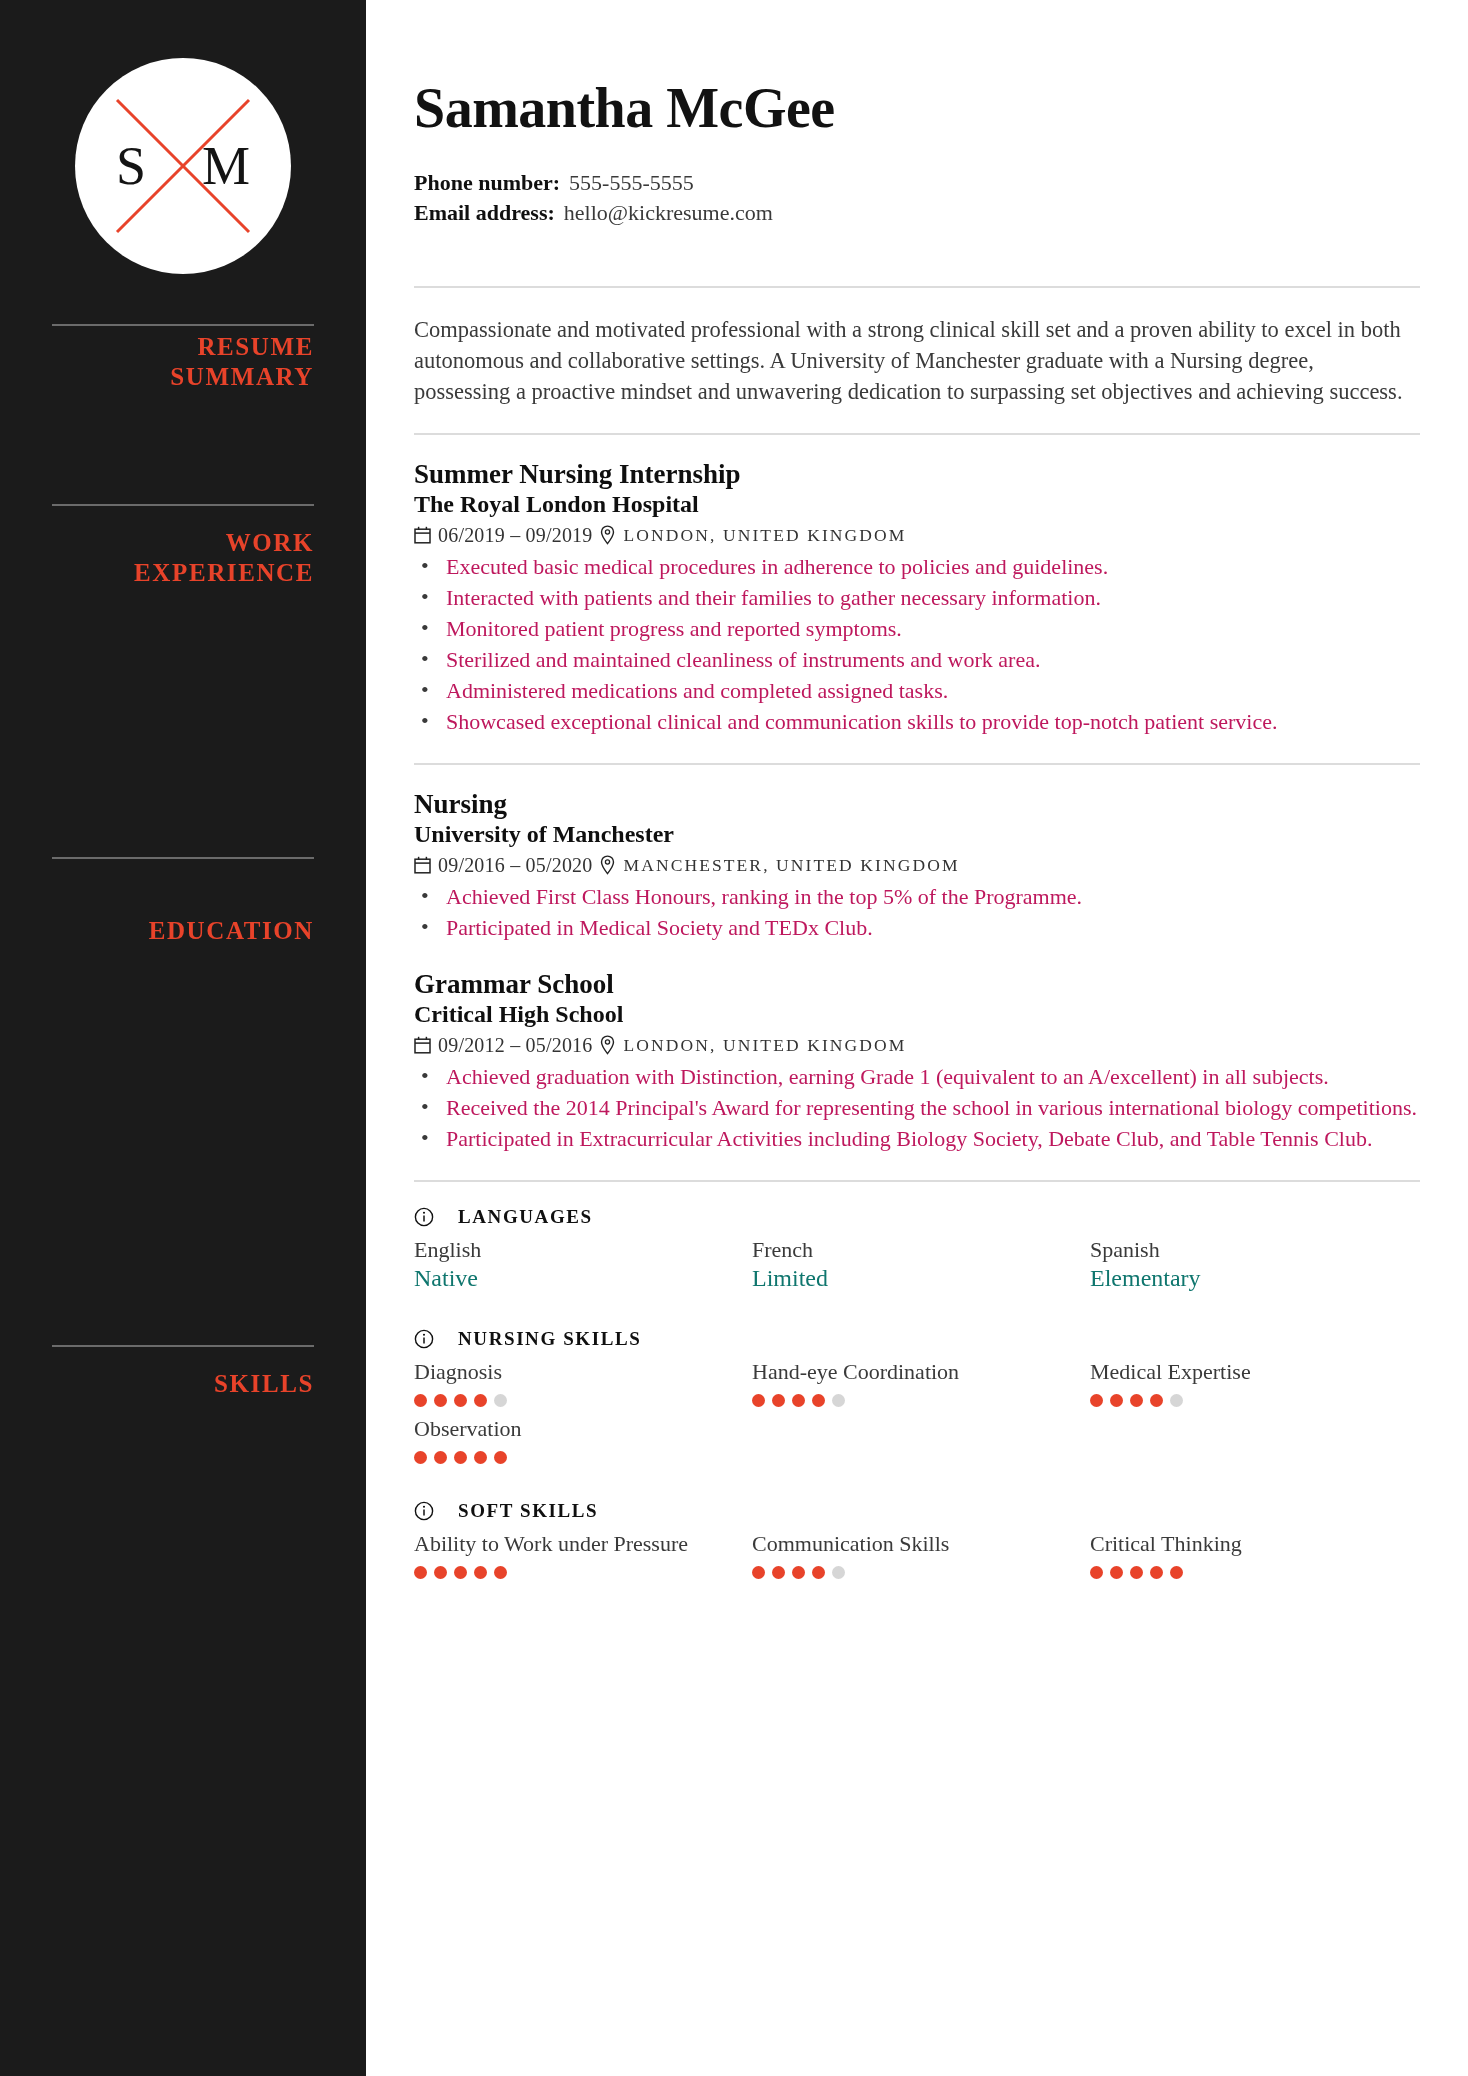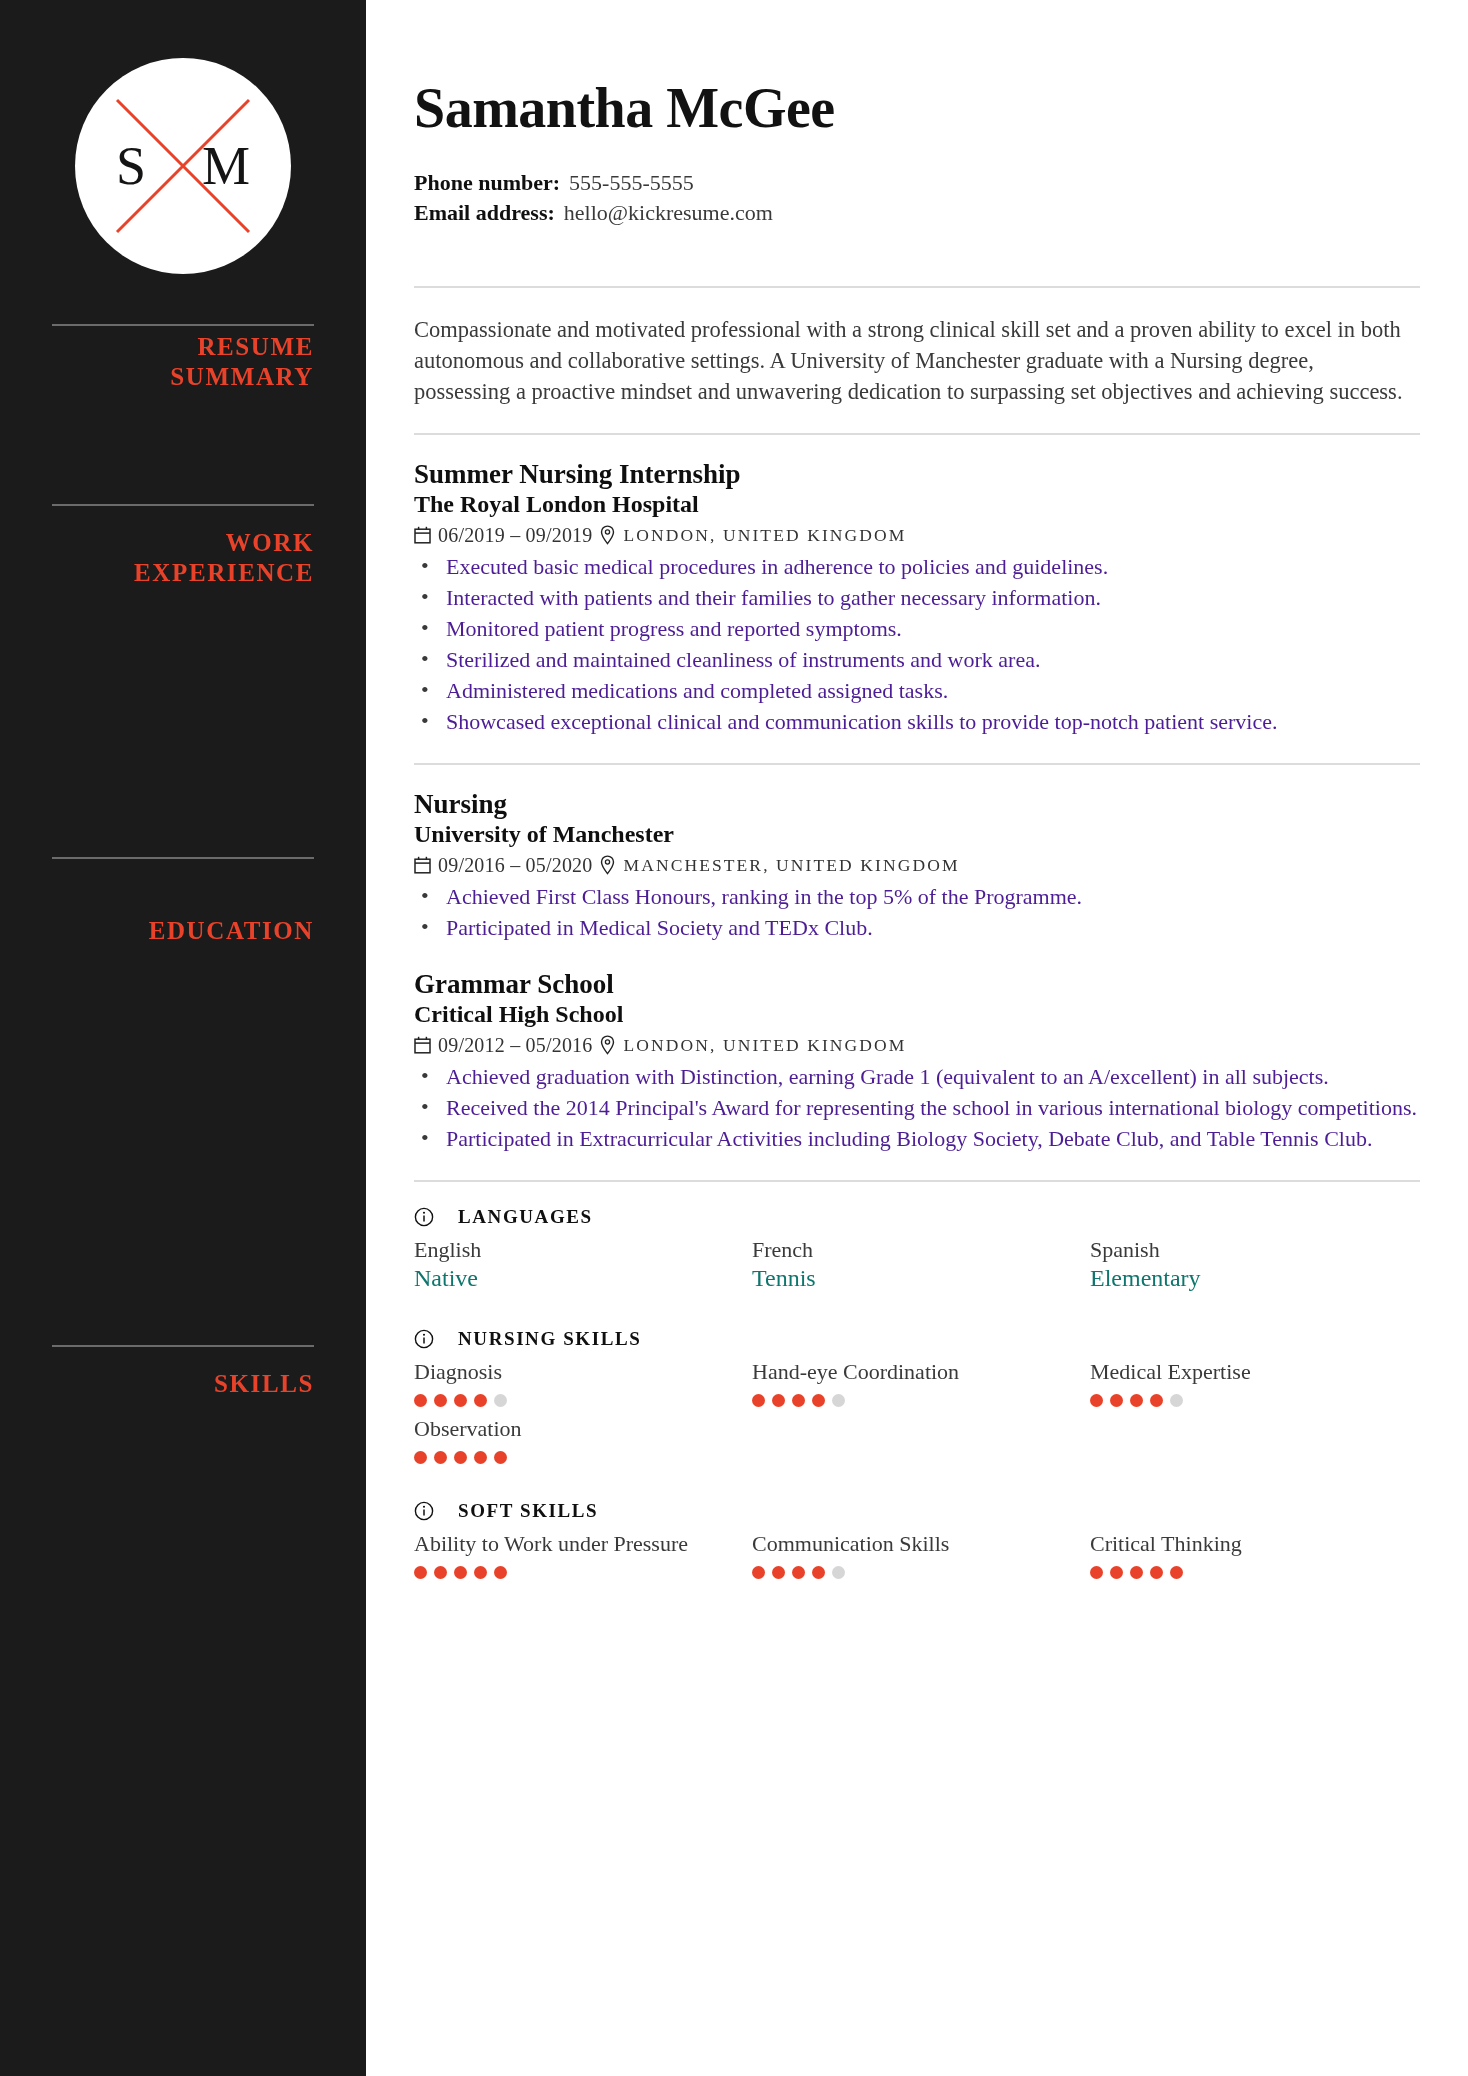--- a/index.html
+++ b/index.html
@@ -173,21 +173,21 @@
 
   ul.bullets {
     list-style: none;
     margin-top: 5px;
   }
   ul.bullets li {
     position: relative;
     padding-left: 32px;
     font-size: 22px;
     line-height: 30px;
-    color: #4c1d95;
+    color: #be185d;
     margin-bottom: 1px;
   }
   ul.bullets li::before {
     content: "\2022";
     position: absolute;
     left: 7px;
     top: -1px;
     font-size: 22px;
     color: #3a3a3a;
   }
@@ -413,21 +413,21 @@
               </span>
               <span class="grp-title">LANGUAGES</span>
             </div>
             <div class="grid3">
               <div class="cell">
                 <div class="cell-name">English</div>
                 <div class="cell-val">Native</div>
               </div>
               <div class="cell">
                 <div class="cell-name">French</div>
-                <div class="cell-val">Tennis</div>
+                <div class="cell-val">Limited</div>
               </div>
               <div class="cell">
                 <div class="cell-name">Spanish</div>
                 <div class="cell-val">Elementary</div>
               </div>
             </div>
           </div>
           <div class="skillgroup">
             <div class="grp-head">
               <span class="ico">

